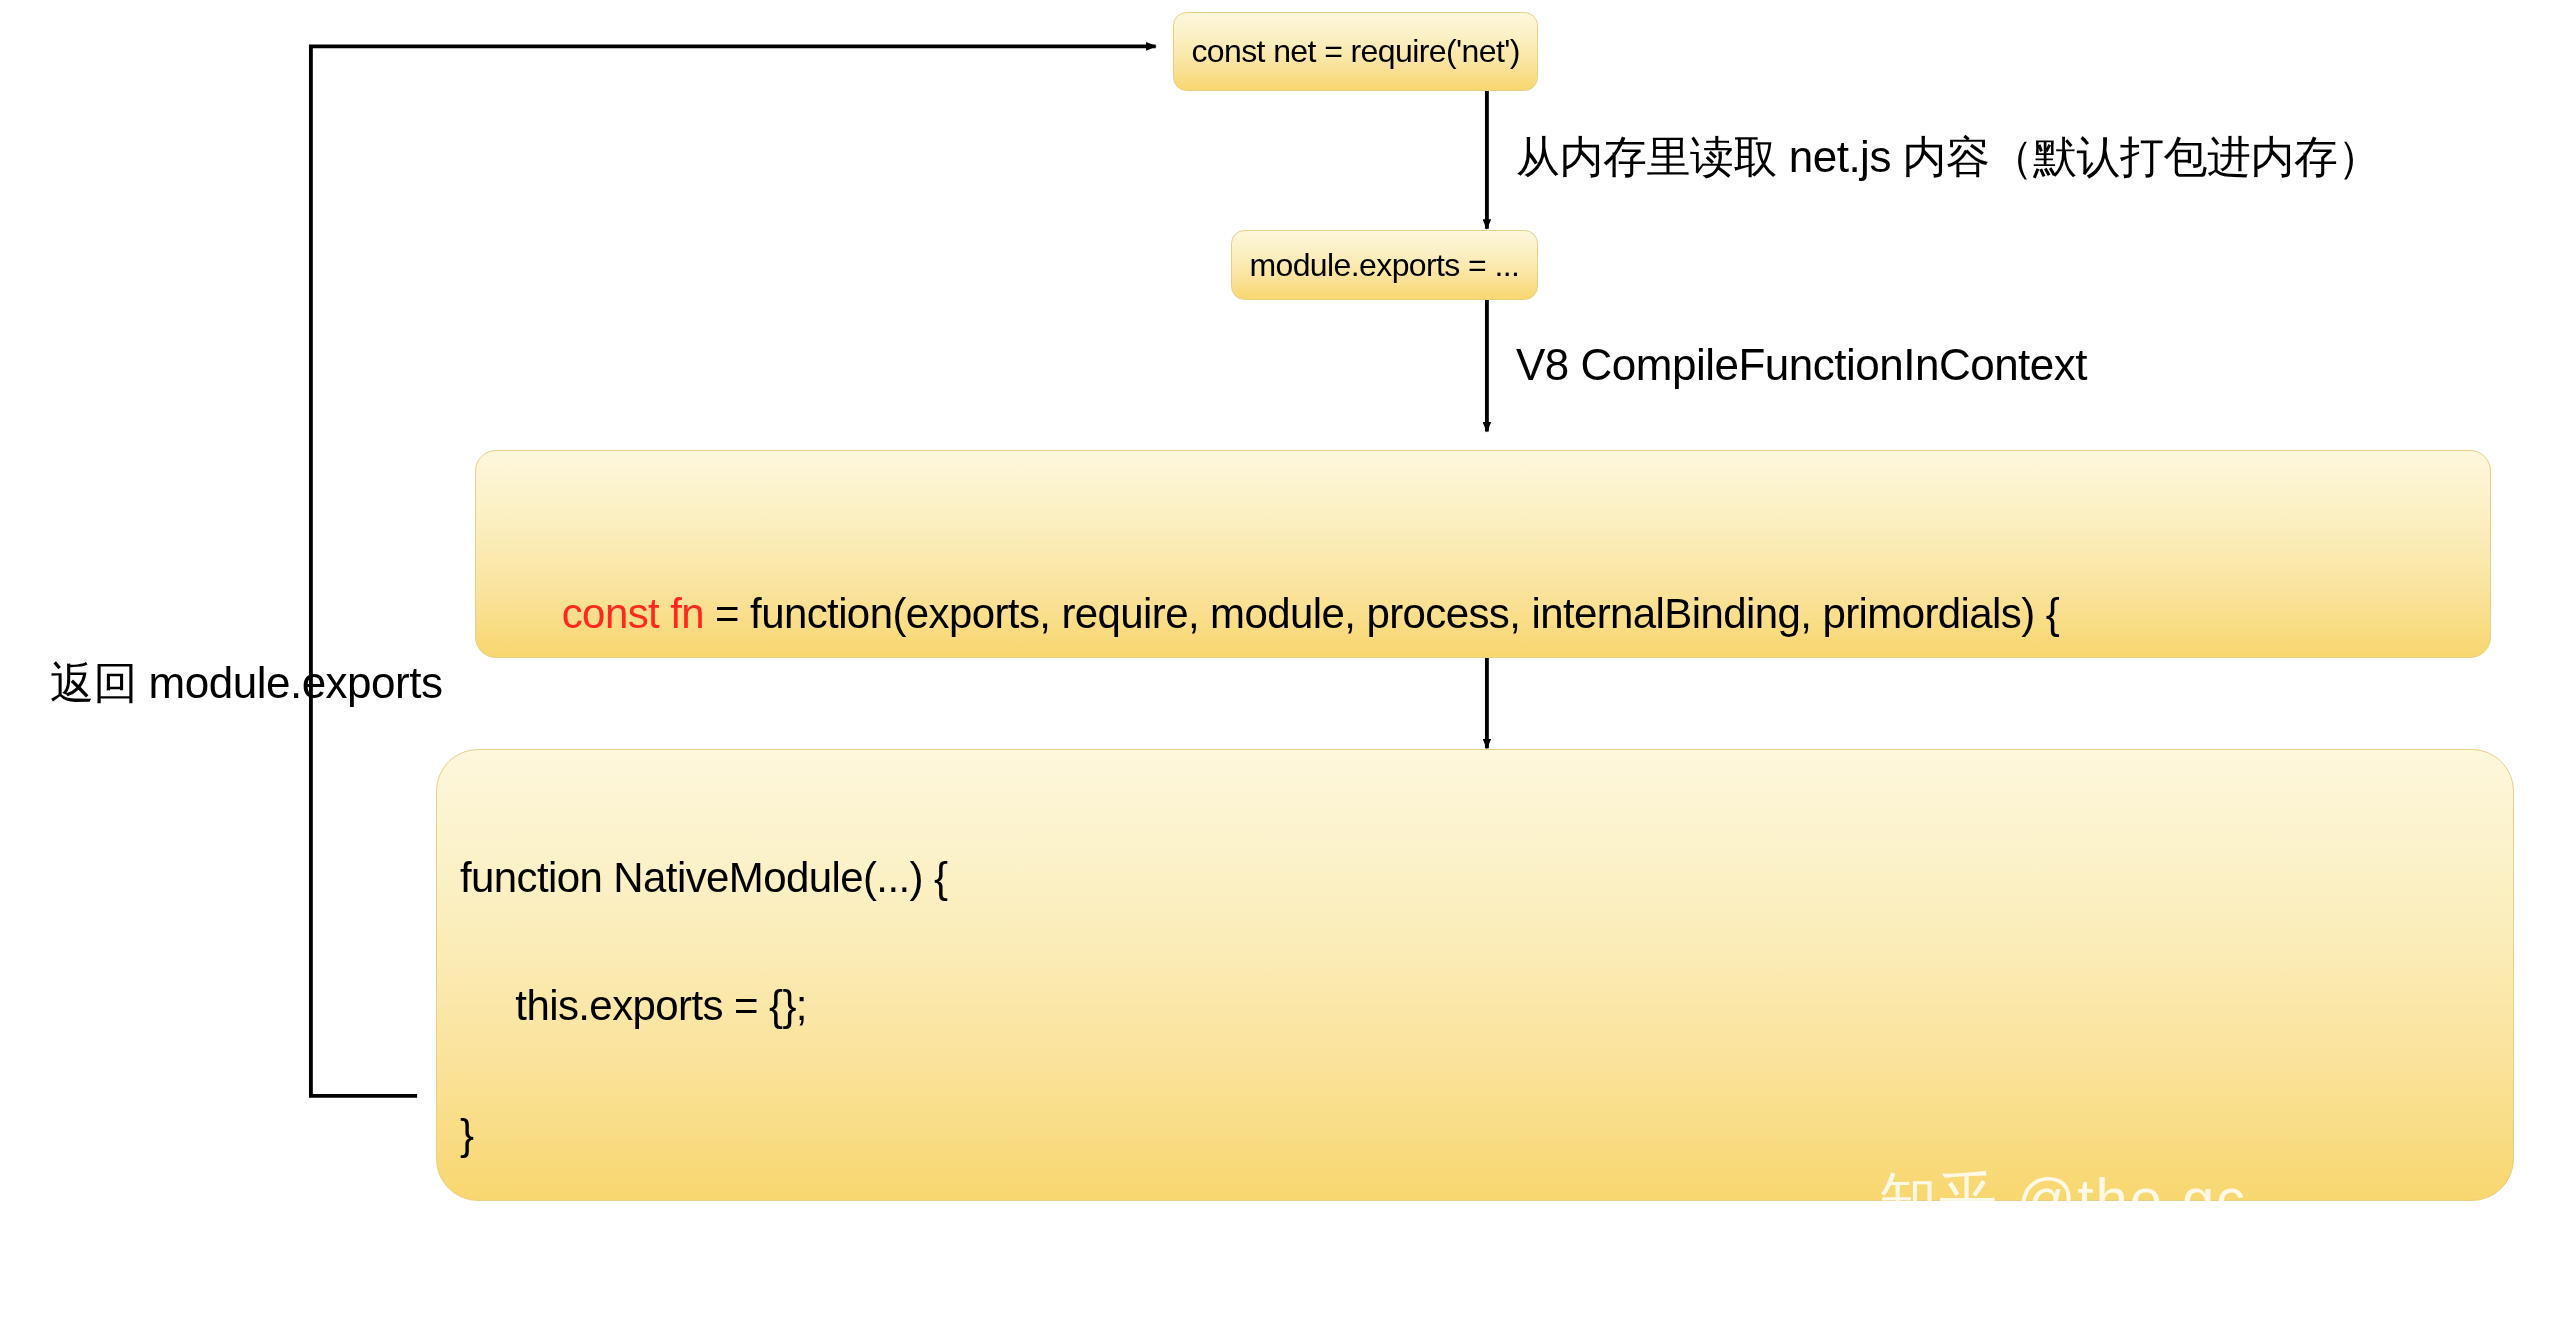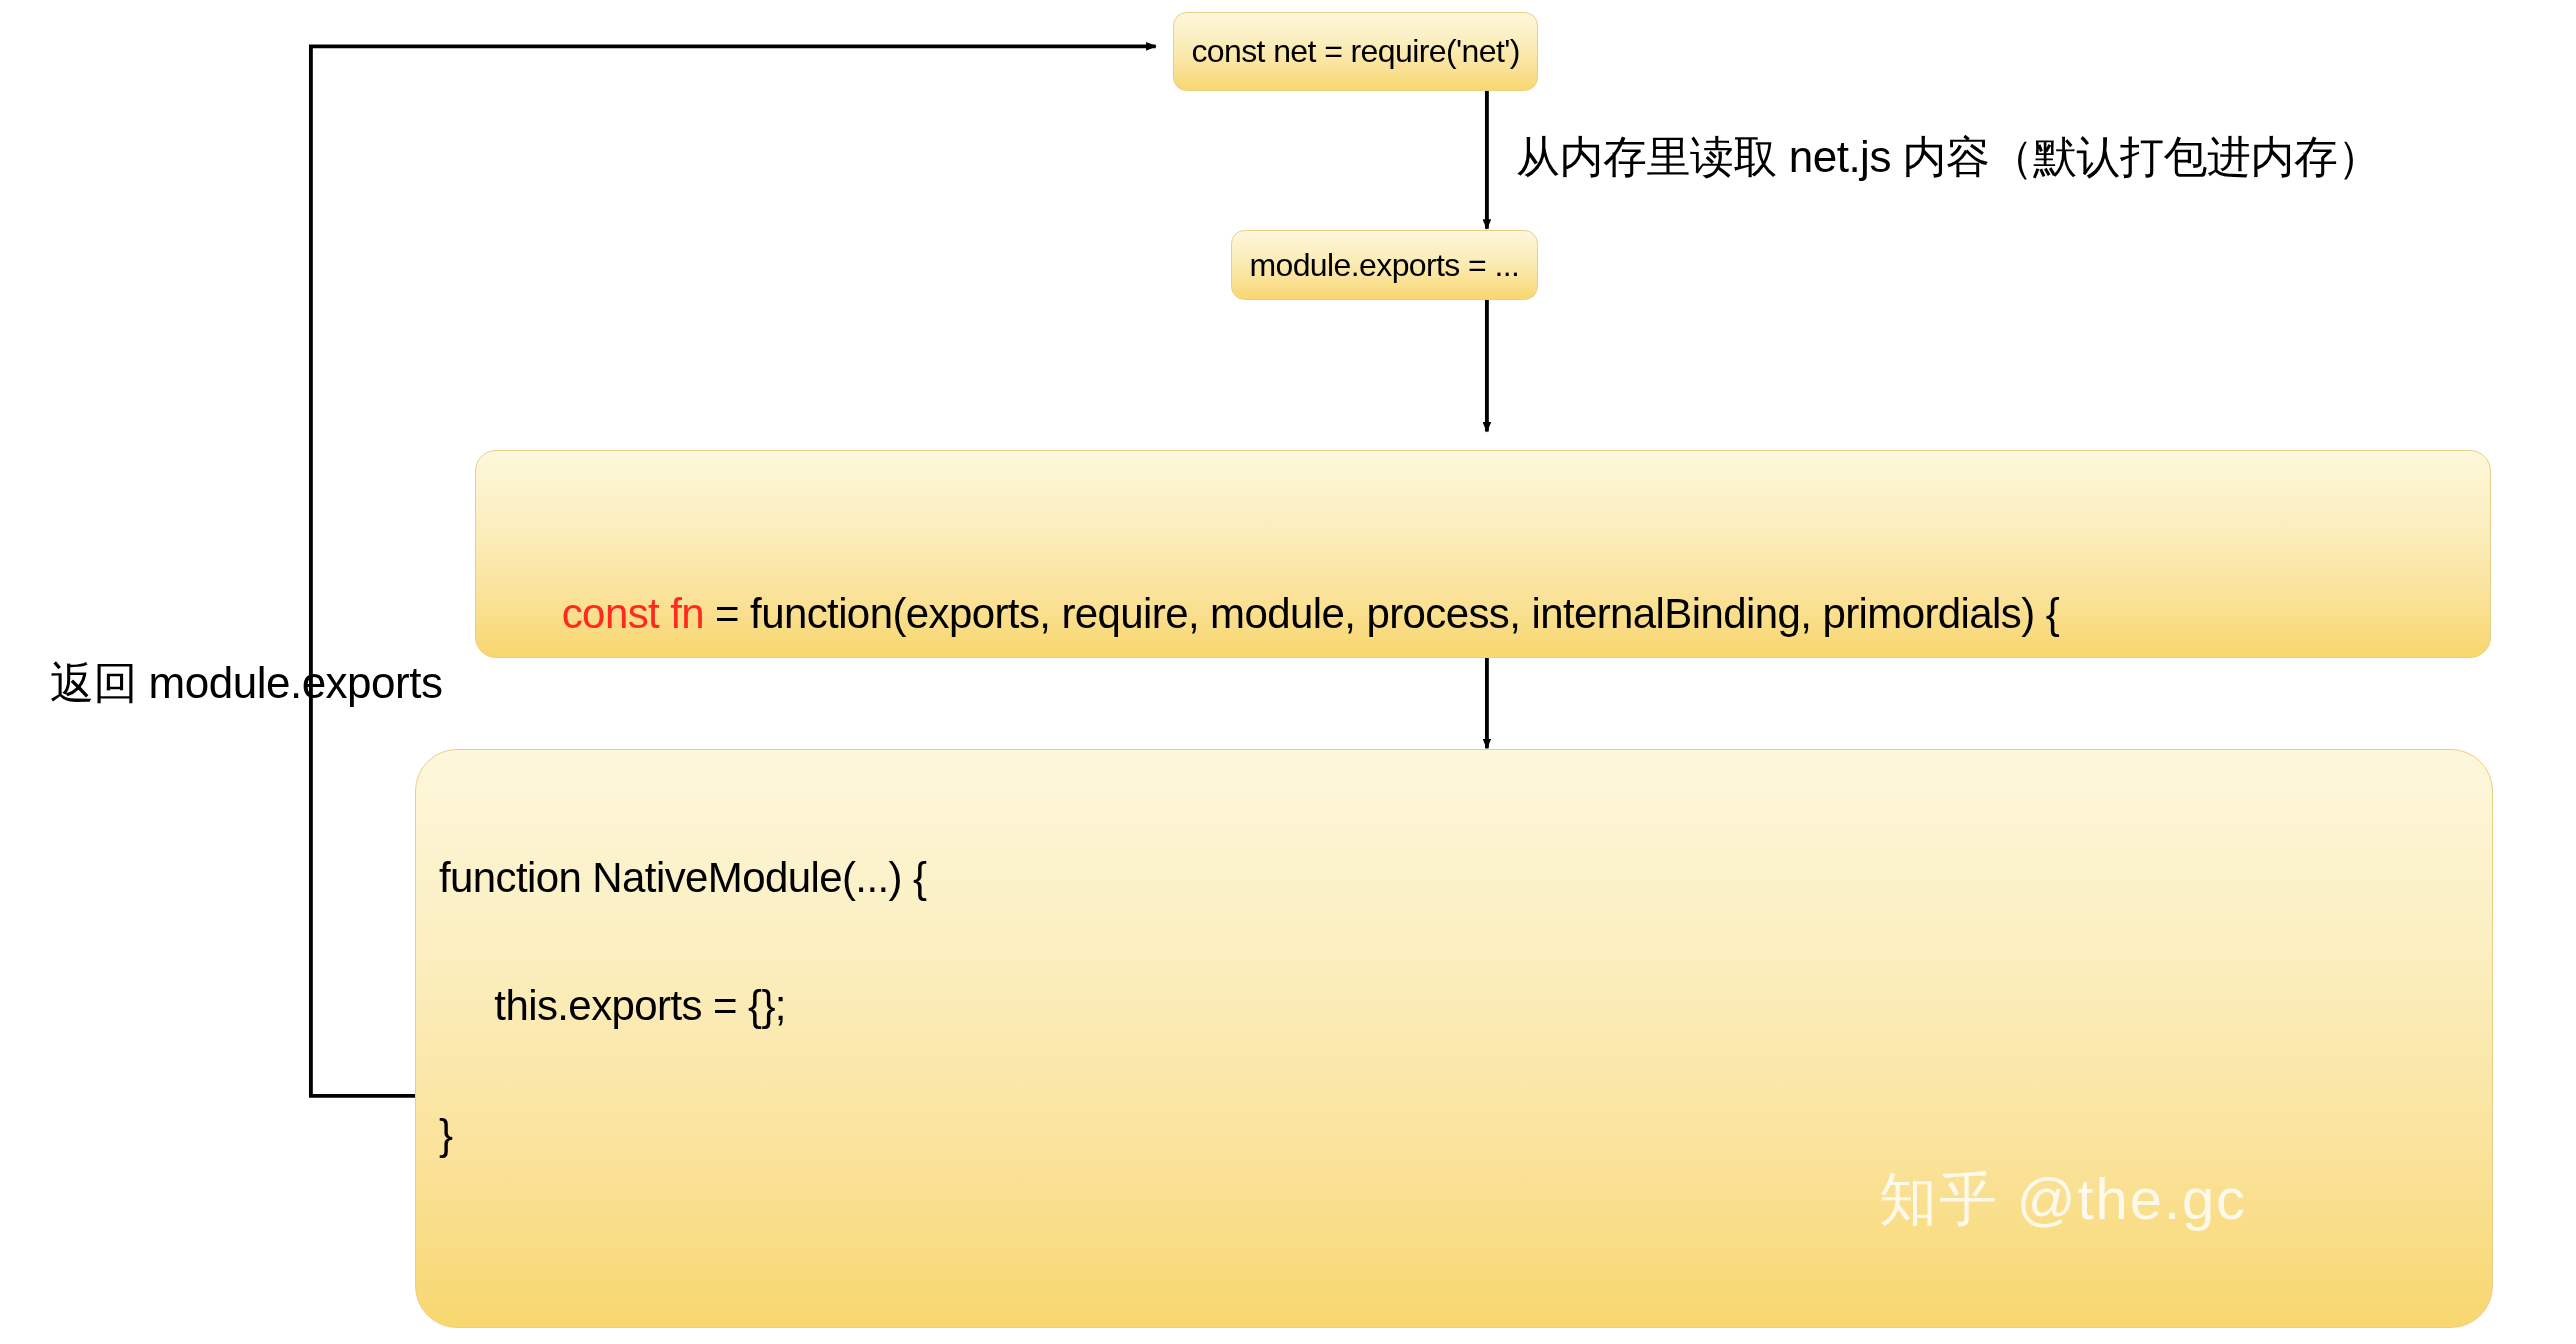--- a/index.html
+++ b/index.html
@@ -122,32 +122,33 @@
   </div>
 
   <div class="node block" style="left:475px; top:433px; width:2016px; height:208px;margin-top:17px;">
     <div class="code-line">
       <span class="red">const fn</span><span class="blk"> = function(exports, require, module, process, internalBinding, primordials) {</span>
     </div>
     <div class="code-line blk">     module.exports = ...;</div>
     <div class="code-line blk">}</div>
   </div>
 
-  <div class="node bigblock" style="left:415px; top:749px; width:2078px; height:579px;">
+  <div class="node bigblock" style="left:436px; top:749px; width:2078px; height:452px;">
     <div class="code-line blk">function NativeModule(...) {</div>
     <div class="code-line blk">     this.exports = {};</div>
     <div class="code-line blk">}</div>
     <div class="code-line blk" style="height:73px;">&nbsp;</div>
     
     
     
     
   </div>
 
   <div class="annotation" style="left:1516px; top:135px;">从内存里读取 net.js 内容（默认打包进内存）</div>
 
+  <div class="annotation" style="left:1516px; top:343px;">V8 CompileFunctionInContext</div>
 
   <div class="annotation" style="left:1.9px; top:661px;margin-left:48px;">返回 module.exports</div>
 
   <div id="watermark">知乎 @the.gc</div>
 
 </div>
 
 
 </body></html>

